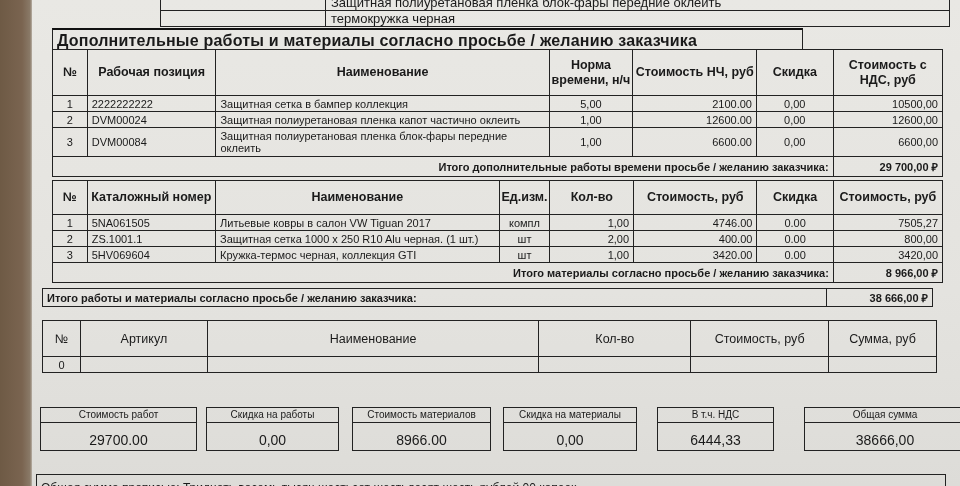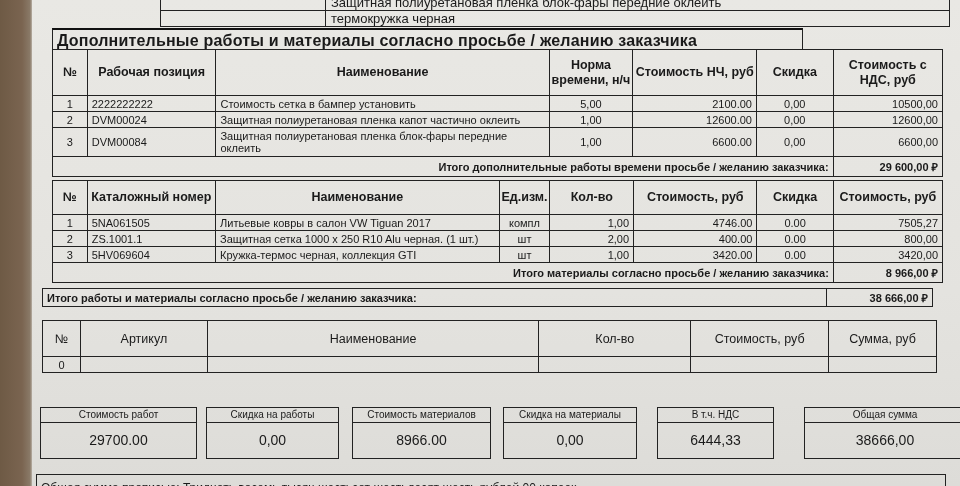--- a/index.html
+++ b/index.html
@@ -39,21 +39,21 @@
   #mats td { padding: 0 4px; height: 16px; }
 
   #grand { left: 42px; top: 288px; width: 891px; font-size: 11px; }
   #grand td { height: 18px; padding: 0 4px; }
 
   #cons { left: 42px; top: 320px; width: 895px; font-size: 12.5px; }
   #cons th { height: 36px; text-align: center; }
   #cons td { height: 16px; font-size: 11px; padding: 0 4px; }
 
   .sumbox {
-    position: absolute; top: 407px; height: 52px; border: 1px solid #222;
+    position: absolute; top: 407px; height: 44px; border: 1px solid #222;
     font-size: 10px; text-align: center;
   }
   .sumbox .h { height: 15px; border-bottom: 1px solid #222; line-height: 14px; }
   .sumbox .v { font-size: 14px; line-height: 34px; }
 
   .words {
     position: absolute; left: 36px; top: 474px; width: 910px; height: 20px;
     border: 1px solid #222; font-size: 12px; padding: 6px 4px 0;
     white-space: nowrap; overflow: hidden;
   }
@@ -85,21 +85,21 @@
     <th style="width:126px;">Рабочая позиция</th>
     <th style="width:326px;">Наименование</th>
     <th style="width:82px;">Норма времени, н/ч</th>
     <th style="width:121px;">Стоимость НЧ, руб</th>
     <th style="width:75px;">Скидка</th>
     <th style="width:107px;">Стоимость с НДС, руб</th>
   </tr>
   <tr>
     <td class="c">1</td>
     <td>2222222222</td>
-    <td>Стоимость сетка в бампер установить</td>
+    <td>Защитная сетка в бампер коллекция</td>
     <td class="c">5,00</td>
     <td class="r">2100.00</td>
     <td class="c">0,00</td>
     <td class="r">10500,00</td>
   </tr>
   <tr>
     <td class="c">2</td>
     <td>DVM00024</td>
     <td>Защитная полиуретановая пленка капот частично оклеить</td>
     <td class="c">1,00</td>
@@ -111,21 +111,21 @@
     <td class="c">3</td>
     <td>DVM00084</td>
     <td style="line-height:12px;">Защитная полиуретановая пленка блок-фары передние оклеить</td>
     <td class="c">1,00</td>
     <td class="r">6600.00</td>
     <td class="c">0,00</td>
     <td class="r">6600,00</td>
   </tr>
   <tr style="height:20px;">
     <td colspan="6" class="r b">Итого дополнительные работы времени просьбе / желанию заказчика:</td>
-    <td class="r b">29 600,00 ₽</td>
+    <td class="r b">29 700,00 ₽</td>
   </tr>
 </tbody>
   </table>
 
 <table id="mats">
   <tbody>
       <tr style="height:34px;">
     <th style="width:34px;">№</th>
     <th style="width:126px;">Каталожный номер</th>
     <th style="width:278px;">Наименование</th>

